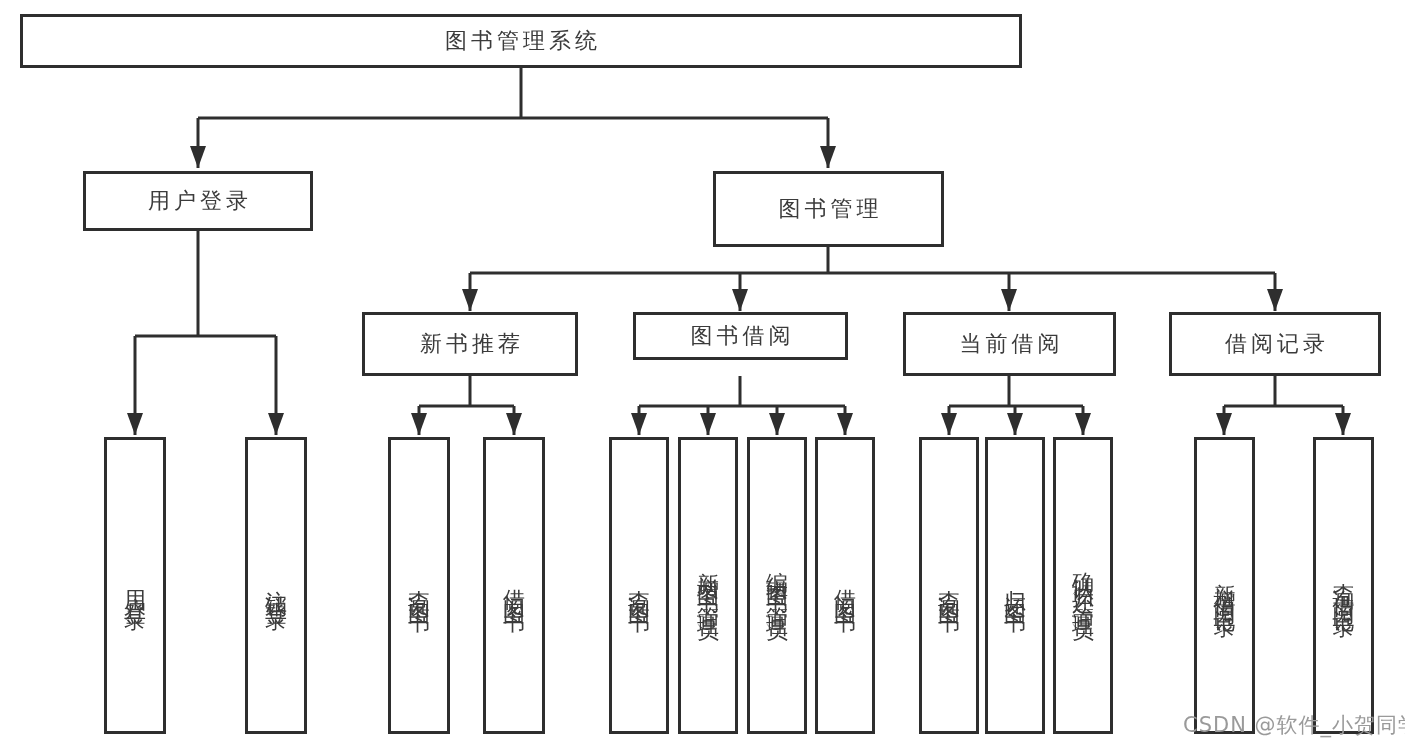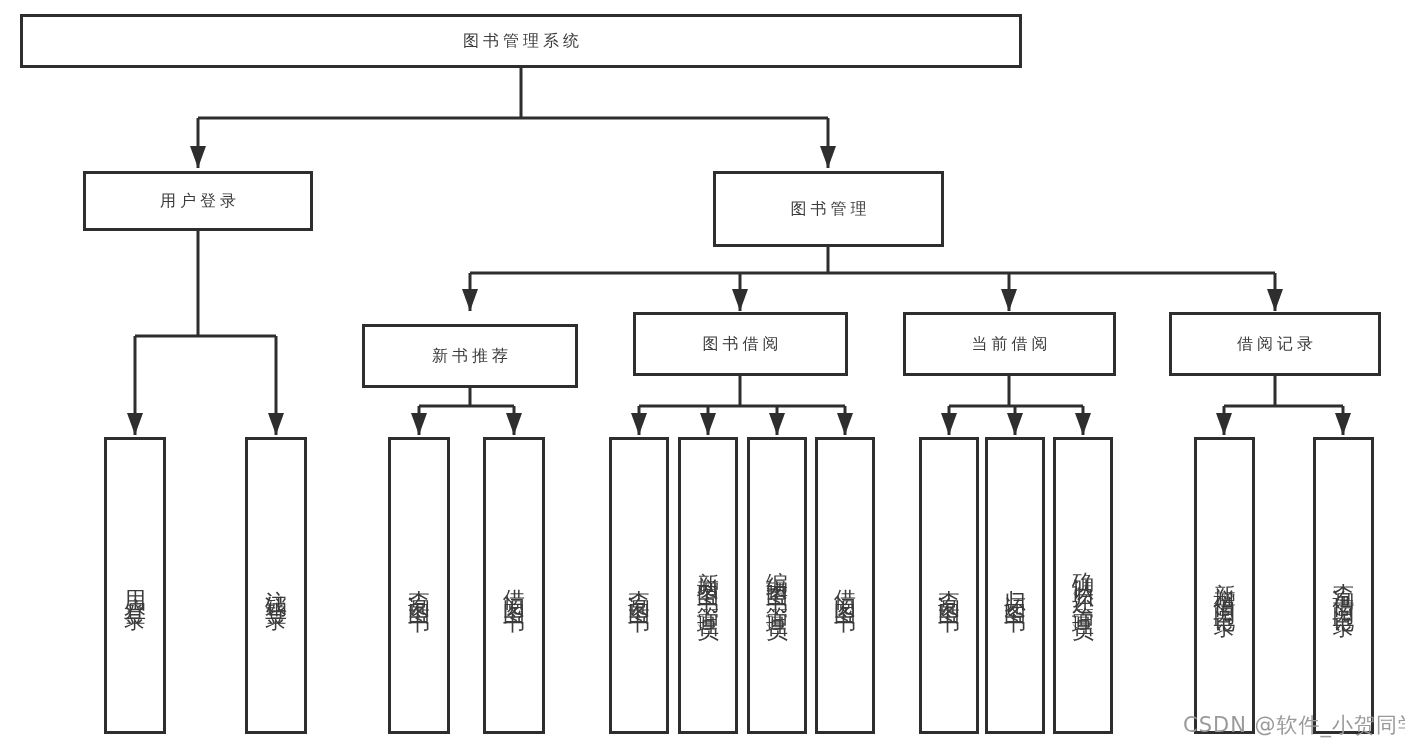--- a/index.html
+++ b/index.html
@@ -26,21 +26,21 @@
     box-sizing: border-box;
     background: #ffffff;
     border: 3px solid #2e2e2e;
     display: flex;
     align-items: center;
     justify-content: center;
     color: #3b3b3b;
     z-index: 2;
   }
   .hbox span {
-    font-size: 16px;
+    font-size: 22px;
     letter-spacing: 4px;
     text-indent: 4px;
     white-space: nowrap;
   }
   .vbox span {
     writing-mode: vertical-rl;
     text-orientation: mixed;
     font-size: 22px;
     letter-spacing: 7px;
     line-height: 1;
@@ -109,24 +109,24 @@
     <span>图书管理系统</span>
   </div>
 
   <div class="box hbox" style="left:83px; top:171px; width:230px; height:60px;">
     <span>用户登录</span>
   </div>
   <div class="box hbox" style="left:713px; top:171px; width:231px; height:76px;">
     <span>图书管理</span>
   </div>
 
-  <div class="box hbox" style="left:362px; top:324px; width:216px; height:64px;">
+  <div class="box hbox" style="left:362px; top:312px; width:216px; height:64px;">
     <span>新书推荐</span>
   </div>
-  <div class="box hbox" style="left:633px; top:312px; width:215px; height:64px;text-align:right;">
+  <div class="box hbox" style="left:633px; top:312px; width:215px; height:48px;text-align:right;">
     <span>图书借阅</span>
   </div>
   <div class="box hbox" style="left:1169px; top:312px; width:212px; height:64px;">
     <span>借阅记录</span>
   </div>
   <div class="box hbox" style="left:903px; top:312px; width:213px; height:64px;">
     <span>当前借阅</span>
   </div>
 
   <div class="box vbox" style="left:104px; top:437px; width:62px; height:297px;">

